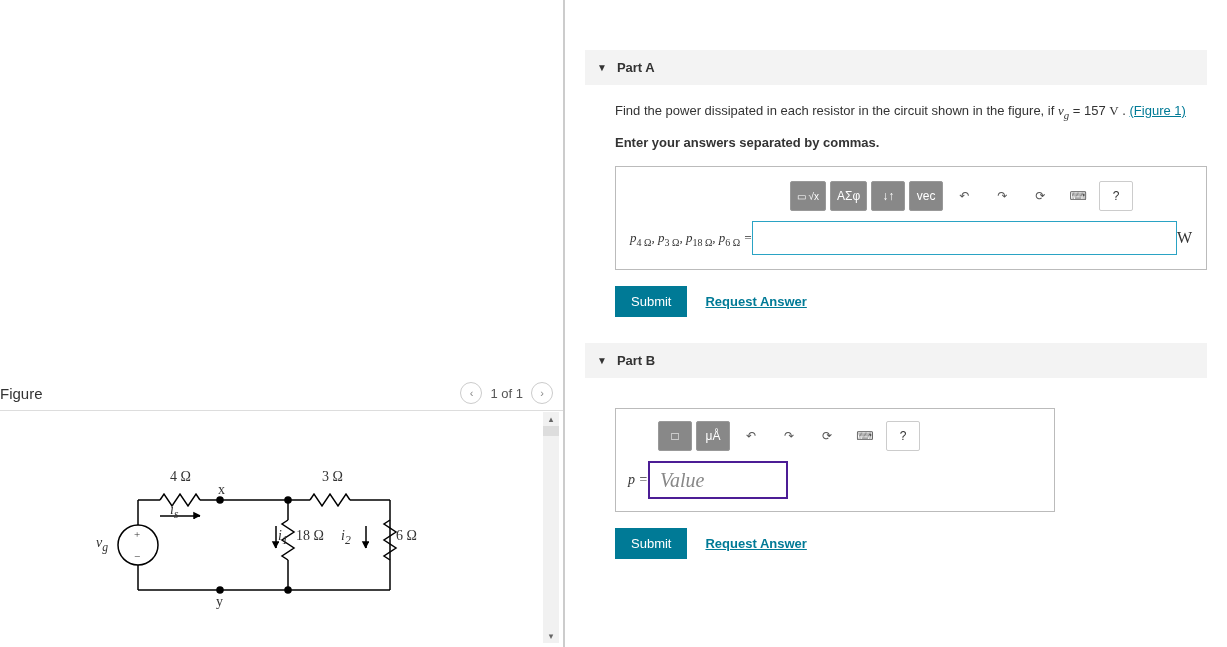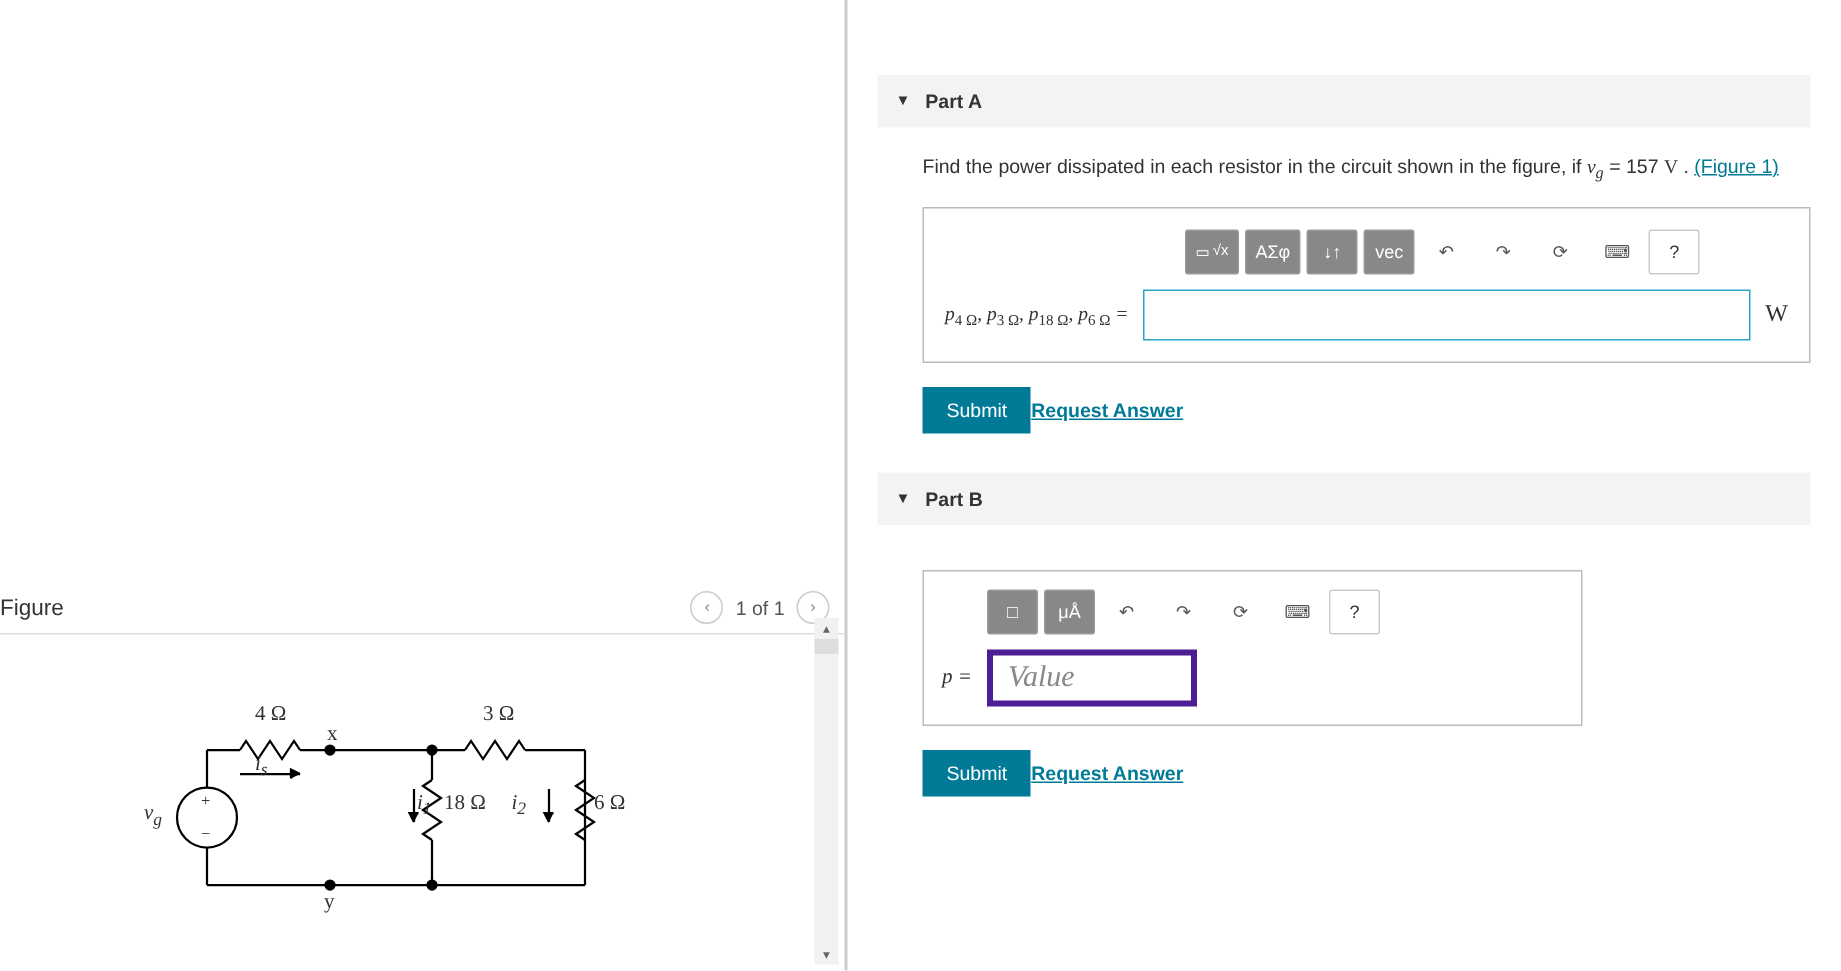--- a/index.html
+++ b/index.html
@@ -24,21 +24,21 @@
     border-right: 2px solid #ccc;
   }
   .right {
     flex: 1;
     padding: 0 20px 0 20px;
     overflow: hidden;
   }
   
   .fig-header {
     position: absolute;
-    top: 392px;
+    top: 380px;
     left: 0; right: 0;
     border-bottom: 1px solid #ddd;
     display: flex;
     align-items: center;
     justify-content: space-between;
     padding: 2px 10px 6px 0;
   }
   .fig-title {
     font-size: 15px;
     color: #333;
@@ -138,21 +138,20 @@
   }
   .tbtn.light {
     background: none;
     color: #555;
     border: none;
   }
   .answer-row {
     width: 100%;
     display: flex;
     align-items: center;
-    gap: 10px;
   }
   .lhs {
     font-style: italic;
     font-family: 'Times New Roman', serif;
     font-size: 13px;
     white-space: nowrap;
   }
   .input-line {
     flex: 1;
     height: 34px;
@@ -160,39 +159,40 @@
     padding: 4px 6px;
   }
   .unit-lbl {
     font-family: 'Times New Roman', serif;
     font-size: 16px;
   }
   .submit-row {
     margin-top: 16px;
     display: flex;
     align-items: center;
+    gap: 18px;
   }
   .submit-btn {
     background: #007a96;
     color: #fff;
     border: none;
     padding: 8px 16px;
     font-size: 13px;
     cursor: pointer;
   }
   
   .partB .answer-box { width: 440px; padding: 12px; }
   .partB .toolbar { margin-left: 30px; }
   .val-units {
     display: flex;
     align-items: center;
     gap: 6px;
   }
   .vu-box {
-    border: 4px solid #4c1d95;
+    border: 2px solid #4c1d95;
     height: 38px;
     font-style: italic;
     font-family: 'Times New Roman', serif;
     font-size: 20px;
     color: #888;
     display: flex; align-items:center;
     padding: 0 10px;
   }
 </style>
 </head>
@@ -284,20 +284,21 @@
 
     <div class="part">
       <div class="part-header">
         <span class="caret">▼</span>
         <span>Part A</span>
       </div>
       <div class="part-body">
         <div class="prompt">
           <span>Find the power dissipated in each resistor in the circuit shown in the figure, if </span><span class="var"><span>v</span><sub>g</sub></span><span> = 157 </span><span style="font-family:'Times New Roman',serif">V</span><span> . </span><span class="link">(Figure 1)</span>
         </div>
+        <div class="prompt bold" style="margin-top:10px">Enter your answers separated by commas.</div>
 
         <div class="answer-box">
           <div class="toolbar">
             <div class="tbtn">
                 <span style="font-size:10px">▭</span>
                 <span style="font-size:10px;margin-left:2px">√x</span>
               </div>
             <div class="tbtn">ΑΣφ</div>
             <div class="tbtn">↓↑</div>
             <div class="tbtn">vec</div>

